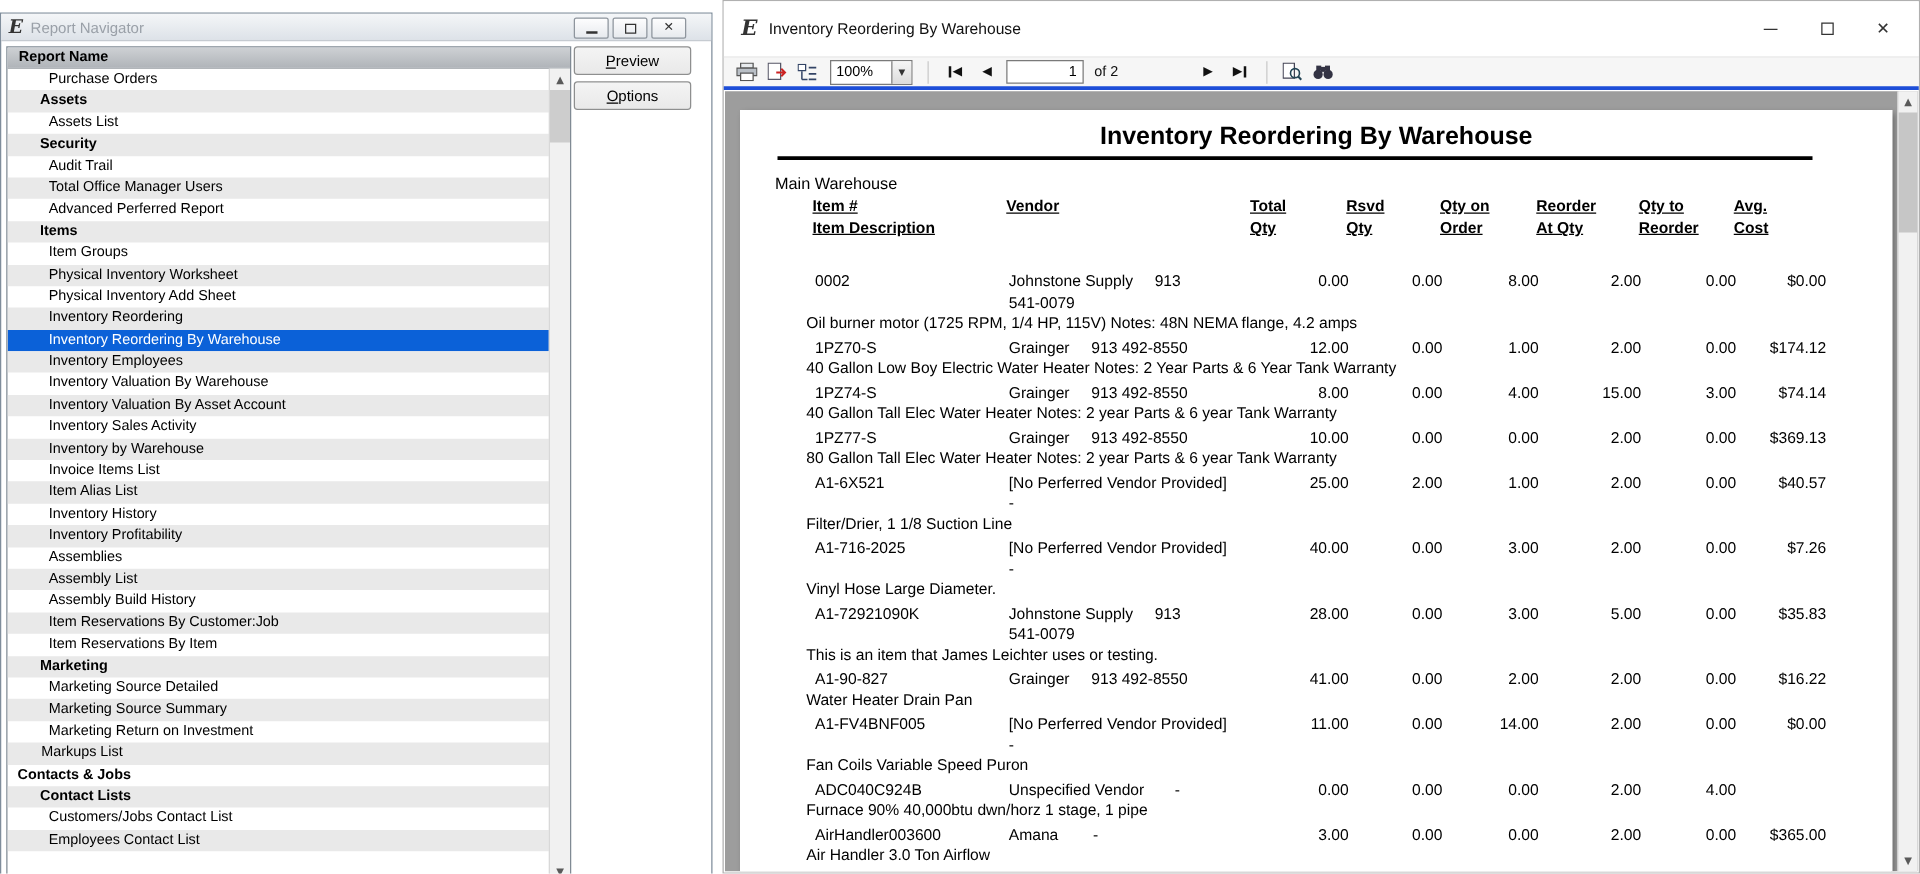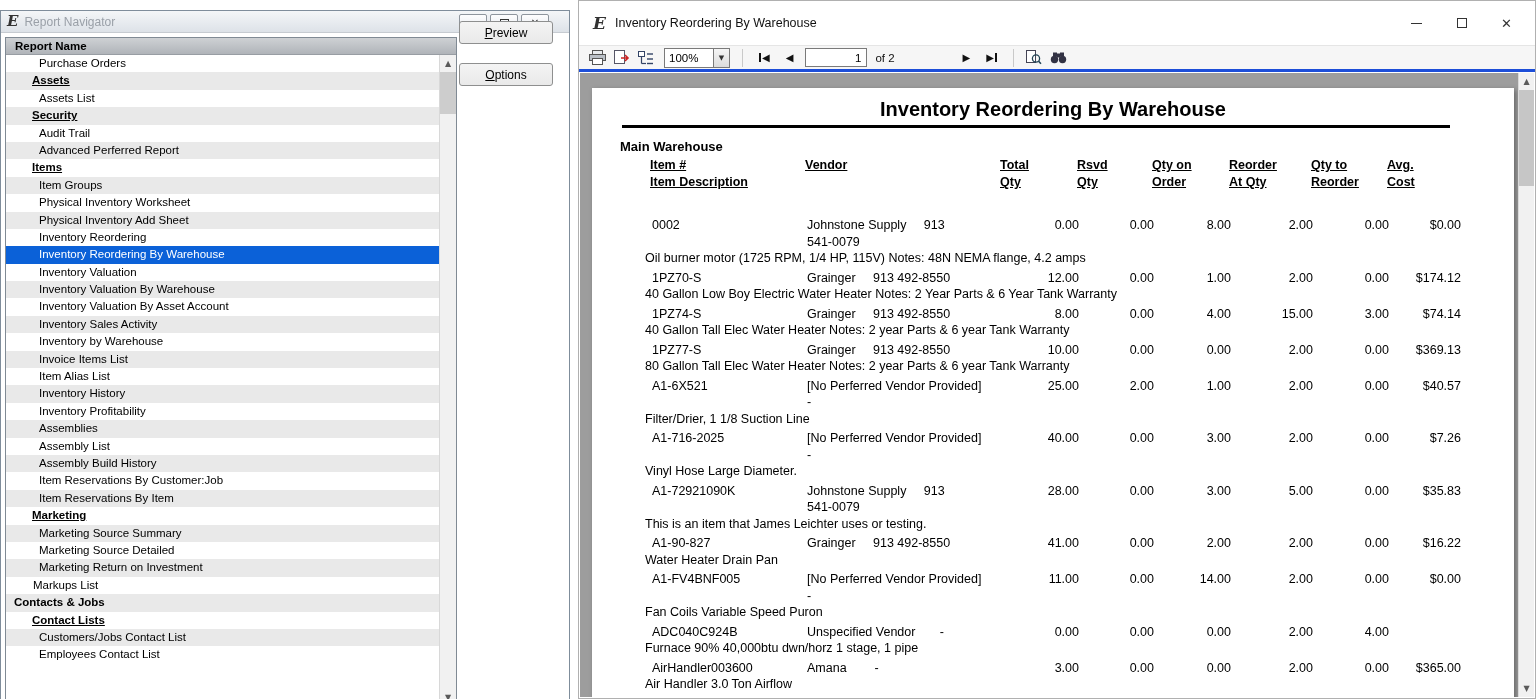--- a/index.html
+++ b/index.html
@@ -24,33 +24,33 @@
   .glyph-close { font-family:"DejaVu Sans", sans-serif; font-size:10px; color:#333; }
 
   .nav-list { position:absolute; left:4px; top:26px; bottom:2px; width:452px;
               border:1px solid #808a94; background:#fff; overflow:hidden; }
   .nav-list-header { height:17px; background:linear-gradient(#ced1d4,#b0b4b9);
                      border-bottom:1px solid #989da3; font-weight:bold; font-size:11.5px;
                      padding:2px 0 0 9px; color:#000; }
   .nav-rows { position:absolute; top:17px; left:0; right:0; bottom:0; overflow:hidden; font-size:11.5px; }
   .nav-row { height:17.4px; line-height:17.4px; padding-left:33px; white-space:nowrap; overflow:hidden; color:#000; }
   .nav-row:nth-child(even) { background:#e9e9e9; }
-  .nav-row.t-category { padding-left:26px; font-weight:bold;text-decoration:underline; }
+  .nav-row.t-category { padding-left:26px; font-weight:bold; }
   .nav-row.t-root_category { padding-left:8px; font-weight:bold; }
   .nav-row.t-item_l1 { padding-left:27px; }
   .nav-row.selected { background:#0b61d8; color:#fff; }
 
   .nav-scroll { position:absolute; top:17px; right:0; bottom:0; width:17px;
                 background:#f1f1f1; border-left:1px solid #d8d8d8; }
   .sb-btn { height:17px; display:flex; align-items:center; justify-content:center;
             font-family:"DejaVu Sans", sans-serif; font-size:8px; color:#5a5a5a; background:#f1f1f1; }
   .sb-btn.bottom { position:absolute; bottom:0; left:0; right:0; }
   .sb-thumb { position:absolute; top:17px; left:0; right:0; height:42px; background:#cdcdcd; }
 
-  .nav-buttons { position:absolute; right:16px; top:10px; width:94px; display:flex; flex-direction:column; gap:19px; }
+  .nav-buttons { position:absolute; right:16px; top:26px; width:94px; display:flex; flex-direction:column; gap:5px; }
   .win-btn { height:23px; border:1px solid #8e8f8f; border-radius:3px;
              background:linear-gradient(#f4f4f4,#e9e9e9); font-family:"Liberation Sans",sans-serif;
              font-size:12px; color:#000; cursor:default; }
   .win-btn .mnml { display:block; }
   .win-btn .mnml::first-letter { text-decoration:underline; }
 
   
   .win-prev { position:absolute; left:578px; top:0; width:958px; height:699px;
               background:#fff; border:1px solid #b0b0b0; }
   .prev-titlebar { height:44px; display:flex; align-items:center; padding-left:14px; gap:9px;
@@ -82,21 +82,21 @@
 
   .prev-viewport { position:absolute; top:72px; left:1px; right:1px; bottom:1px; background:#9d9d9d; overflow:hidden; }
   .vscroll { position:absolute; right:0; top:0; bottom:0; width:16px; background:#f1f1f1; border-left:1px solid #dadada; }
   .vscroll .sb-thumb { top:17px; height:96px; background:#c6c6c6; }
 
   .page { position:absolute; left:12px; top:15px; width:922px; height:820px; background:#fff;
           box-shadow:2px 2px 5px rgba(0,0,0,0.35); color:#000; }
   .page-inner { padding-top:10px; font-size:12.5px; }
   .r-title { text-align:center; font-size:20px; font-weight:bold; }
   .r-rule { margin:4px 0 0 30px; width:828px; border-top:3px solid #000; }
-  .r-warehouse { margin:11px 0 0 28px; font-weight:bold; font-size:13px; }
+  .r-warehouse { margin:11px 0 0 28px; font-weight:normal; font-size:13px; }
   .grid8 { display:grid; grid-template-columns:155px 195px 77px 75px 77px 82px 76px 72px; }
   .r-header { margin-top:3px; padding-left:45px; font-weight:bold; line-height:17px; }
   .r-hrow .hcell:nth-child(n+3) { text-align:left; }
   .hcell .u { text-decoration:underline;padding-left:13px; }
   .r-rows { margin-top:26px; line-height:16.5px; }
   .rrow { padding-left:60px; margin-bottom:3px; }
   .rline1 .c-num { text-align:right; }
   .c-vendor, .rvendor2 { white-space:pre; }
   .rvendor2 { margin-left:155px; }
   .rdesc { margin-left:-7px; }
@@ -140,20 +140,23 @@
           </div>
 
           <div class="nav-row t-category">
             <span>Security</span>
           </div>
 
           <div class="nav-row t-item">
             <span>Audit Trail</span>
           </div>
 
+          <div class="nav-row t-item">
+            <span>Total Office Manager Users</span>
+          </div>
 
           <div class="nav-row t-item">
             <span>Advanced Perferred Report</span>
           </div>
 
           <div class="nav-row t-category">
             <span>Items</span>
           </div>
 
           <div class="nav-row t-item">
@@ -170,21 +173,21 @@
 
           <div class="nav-row t-item">
             <span>Inventory Reordering</span>
           </div>
 
           <div class="nav-row t-item selected">
             <span>Inventory Reordering By Warehouse</span>
           </div>
 
           <div class="nav-row t-item">
-            <span>Inventory Valuation</span>
+            <span>Inventory Employees</span>
           </div>
 
           <div class="nav-row t-item">
             <span>Inventory Valuation By Warehouse</span>
           </div>
 
           <div class="nav-row t-item">
             <span>Inventory Valuation By Asset Account</span>
           </div>
 
@@ -230,25 +233,25 @@
 
           <div class="nav-row t-item">
             <span>Item Reservations By Item</span>
           </div>
 
           <div class="nav-row t-category">
             <span>Marketing</span>
           </div>
 
           <div class="nav-row t-item">
+            <span>Marketing Source Detailed</span>
+          </div>
+
+          <div class="nav-row t-item">
             <span>Marketing Source Summary</span>
-          </div>
-
-          <div class="nav-row t-item">
-            <span>Marketing Source Detailed</span>
           </div>
 
           <div class="nav-row t-item">
             <span>Marketing Return on Investment</span>
           </div>
 
           <div class="nav-row t-item_l1">
             <span>Markups List</span>
           </div>
 

